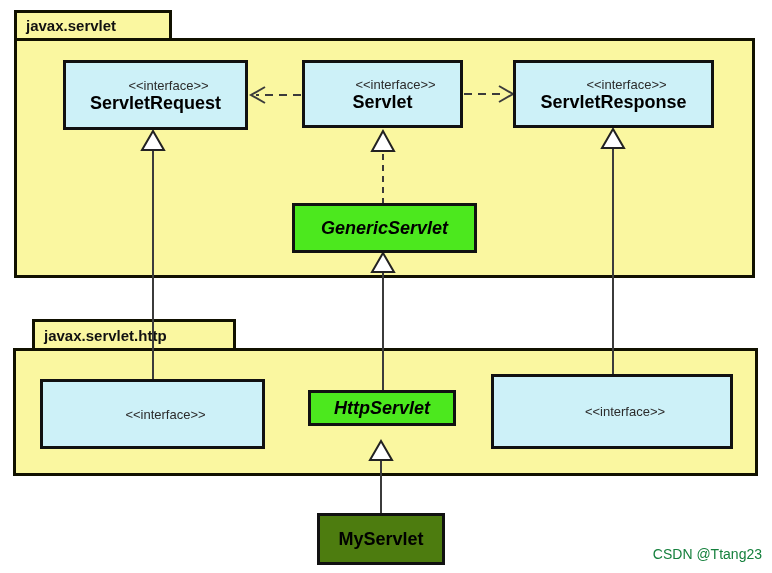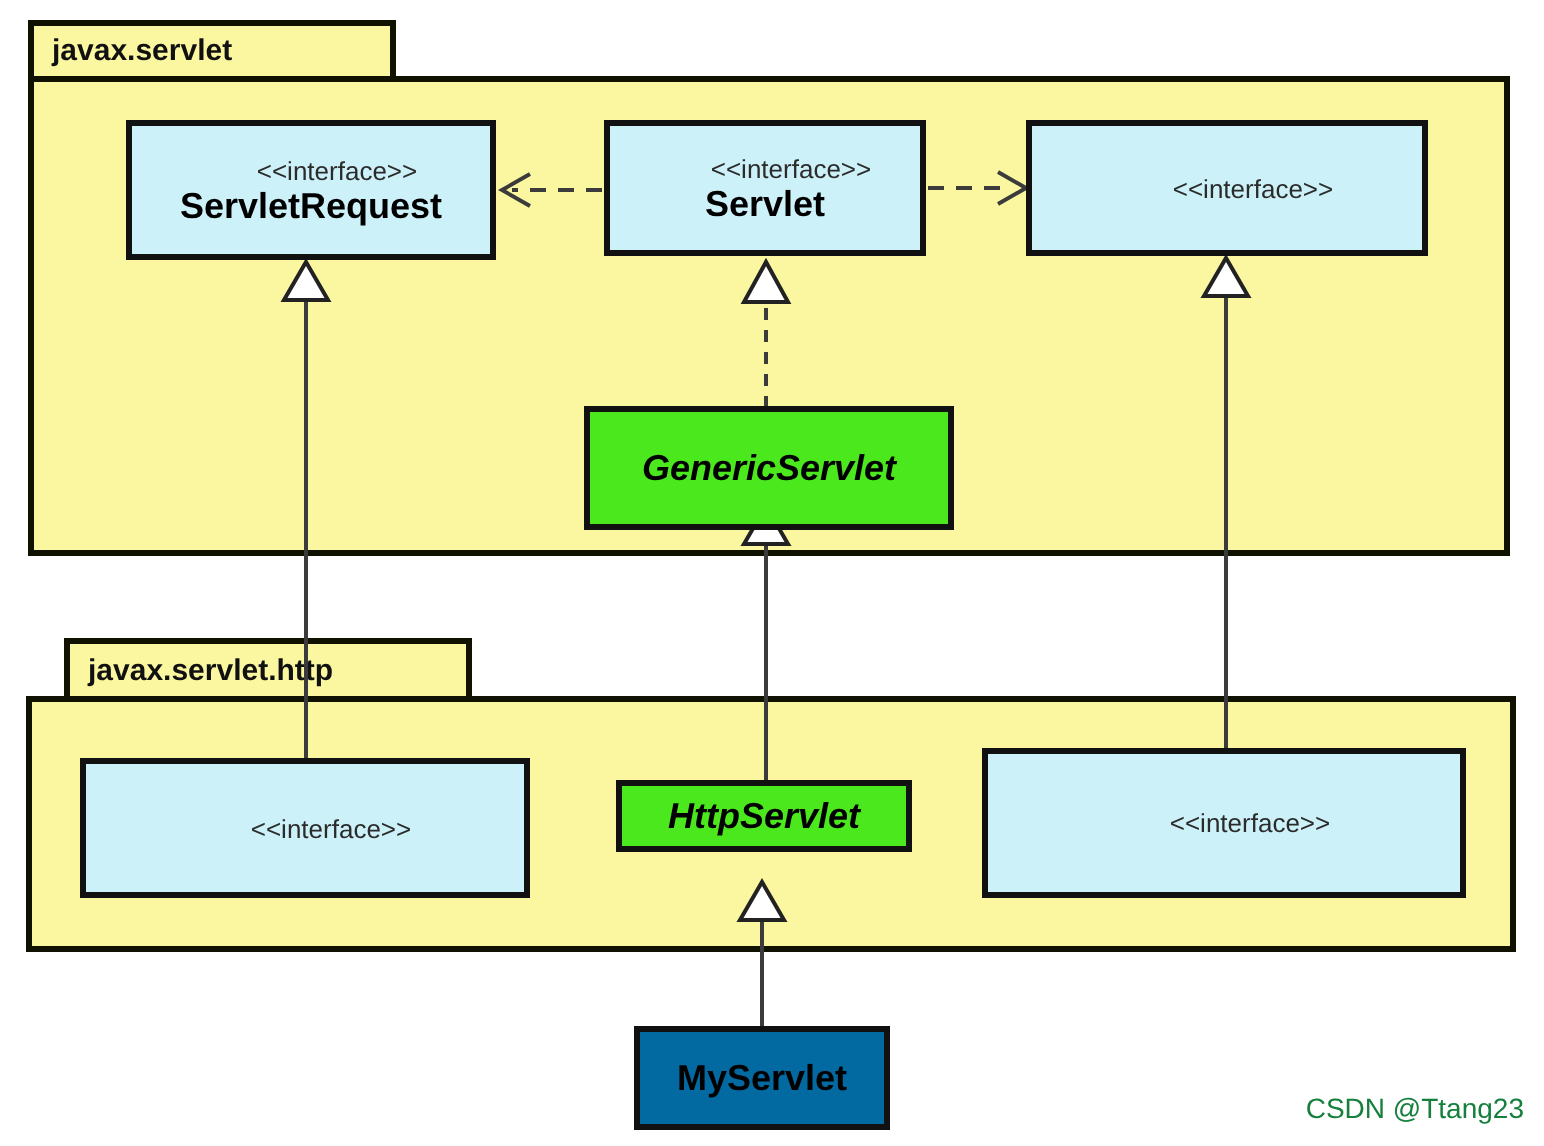--- a/index.html
+++ b/index.html
@@ -53,21 +53,21 @@
     display: flex;
     flex-direction: column;
     align-items: center;
     justify-content: center;
     gap: 2px;
     z-index: 3;
     text-align: center;
   }
   .node.iface { background: #cdf1f8; }
   .node.abstract { background: #4ce81e; }
-  .node.concrete { background: #0369a1; }
+  .node.concrete { background: #4d7c0f; }
   .stereo {
     font-size: 13px;
     color: #2b2b2b;
     line-height: 15px;
     white-space: nowrap;
     margin-left: 26px;
   }
   .cname {
     font-size: 18px;
     font-weight: bold;
@@ -85,21 +85,21 @@
     color: #15803d;
     z-index: 4;
     white-space: nowrap;
   }
 </style>
 </head>
 <body>
 
 <div class="stage">
 
-  <div class="pkg-tab" style="left:14px; top:10px; width:184px; height:28px;">
+  <div class="pkg-tab" style="left:14px; top:10px; width:158px; height:28px;">
     <span class="pkg-label">javax.servlet</span>
   </div>
   <div class="pkg-body" style="left:14px; top:38px; width:741px; height:240px;"></div>
 
   <div class="pkg-tab" style="left:13px; top:319px; width:204px; height:29px;margin-left:19px;">
     <span class="pkg-label">javax.servlet.http</span>
   </div>
   <div class="pkg-body" style="left:13px; top:348px; width:745px; height:128px;"></div>
 
   <svg class="edges" viewBox="0 0 772 573">
@@ -145,23 +145,24 @@
     <span class="cname">ServletRequest</span>
   </div>
 
   <div class="node iface" style="left:302px; top:60px; width:161px; height:68px;">
     <span class="stereo">&lt;&lt;interface&gt;&gt;</span>
     <span class="cname">Servlet</span>
   </div>
 
   <div class="node iface" style="left:513px; top:60px; width:201px; height:68px;">
     <span class="stereo">&lt;&lt;interface&gt;&gt;</span>
+    <span class="cname">ServletResponse</span>
   </div>
 
-  <div class="node abstract" style="left:292px; top:203px; width:185px; height:62px;">
+  <div class="node abstract" style="left:292px; top:203px; width:185px; height:50px;">
     <span class="cname italic">GenericServlet</span>
   </div>
 
   <div class="node iface" style="left:40px; top:379px; width:225px; height:70px;">
     <span class="stereo">&lt;&lt;interface&gt;&gt;</span>
   </div>
 
   <div class="node abstract" style="left:308px; top:390px; width:148px; height:36px;">
     <span class="cname italic">HttpServlet</span>
   </div>

